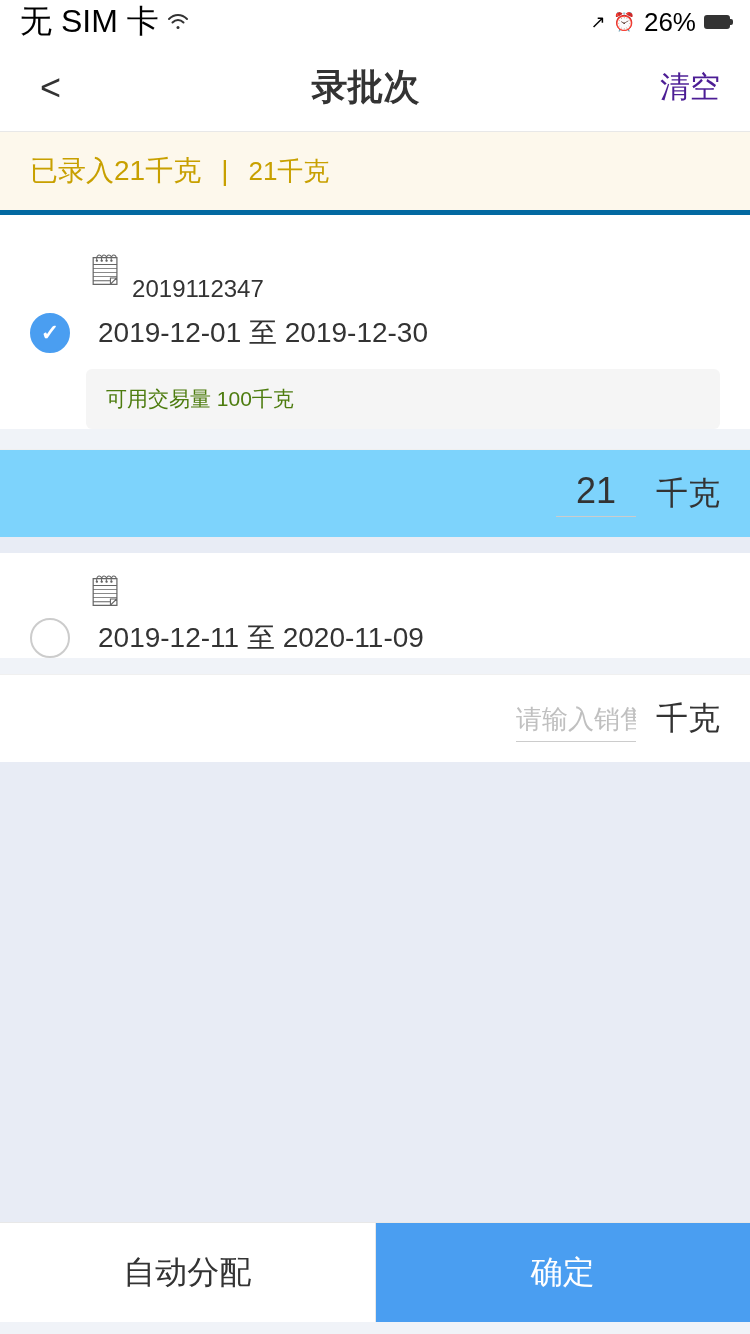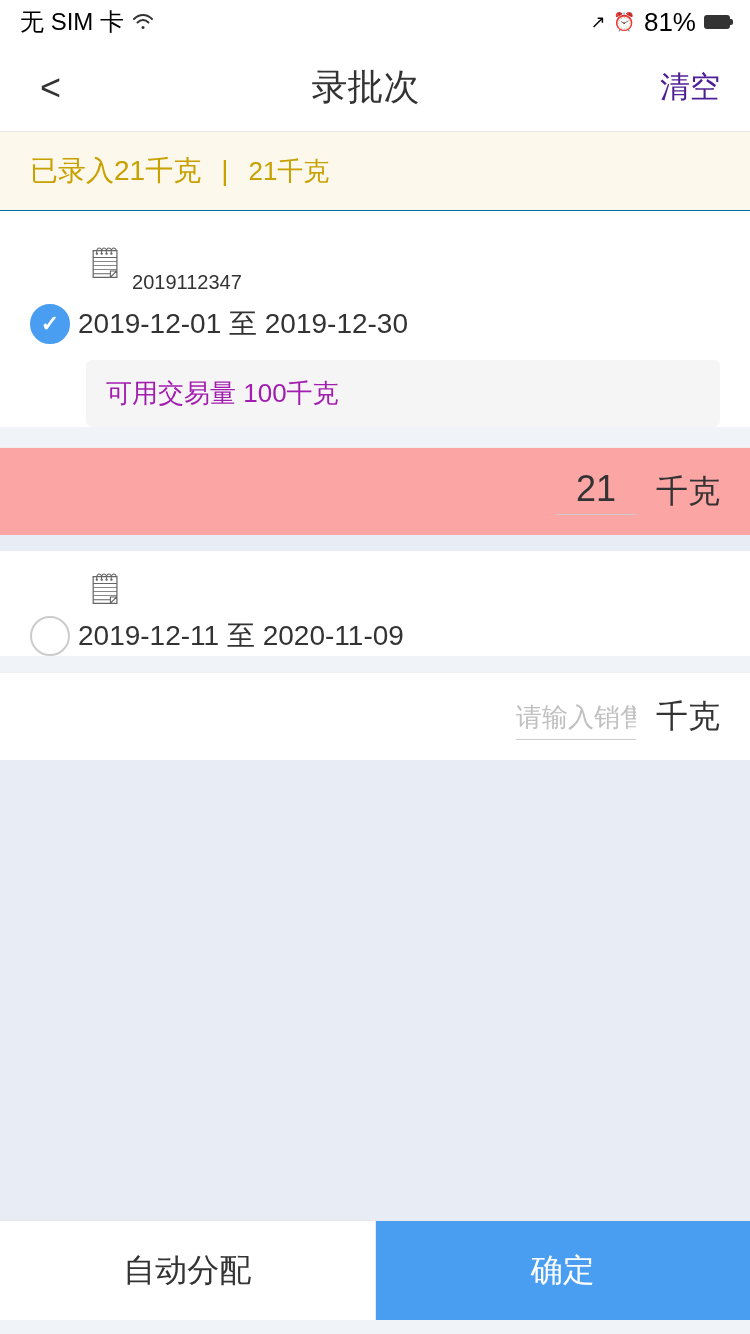--- a/index.html
+++ b/index.html
@@ -20,21 +20,21 @@
       align-items: center;
       height: 44px;
       background: #fff;
       padding: 0 20px;
       font-size: 28px;
     }
     .status-left {
       display: flex;
       align-items: center;
       gap: 8px;
-      font-size: 24px;
+      font-size: 32px;
       font-weight: 500;
     }
     .status-center {
       font-size: 32px;
       font-weight: 600;
       letter-spacing: 1px;
     }
     .status-right {
       display: flex;
       align-items: center;
@@ -72,37 +72,37 @@
       border-bottom: 1px solid #e8e8e8;
     }
     .nav-back {
       font-size: 36px;
       color: #333;
       cursor: pointer;
       padding: 10px;
     }
     .nav-title {
       font-size: 36px;
-      font-weight: 400;
+      font-weight: 700;
       color: #333;
     }
     .nav-clear {
       font-size: 30px;
       color: #4c1d95;
       cursor: pointer;
     }
 
     
     .info-banner {
       background: #fdf8ec;
       padding: 20px 30px;
       display: flex;
       align-items: center;
       gap: 20px;
-      border-bottom: 1px solid #0369a1;
+      border-bottom: 5px solid #0369a1;
     }
     .info-tag {
       color: #c8a000;
       font-size: 28px;
       font-weight: 500;
     }
     .info-divider {
       color: #c8a000;
       font-size: 28px;
     }
@@ -122,29 +122,29 @@
       align-items: center;
       gap: 8px;
       margin-bottom: 10px;
       padding-left: 56px;
     }
     .batch-icon {
       font-size: 30px;
       color: #666;
     }
     .batch-id {
-      font-size: 20px;
+      font-size: 24px;
       color: #333;
       font-weight: 500;
       margin-top: 40px;
     }
     .batch-date-row {
       display: flex;
       align-items: center;
-      gap: 8px;
+      gap: 28px;
       margin-bottom: 16px;
     }
     .batch-radio {
       width: 40px;
       height: 40px;
       border-radius: 50%;
       border: 2px solid #ccc;
       display: flex;
       align-items: center;
       justify-content: center;
@@ -166,27 +166,27 @@
       color: #333;
     }
     .batch-availability {
       background: #f5f5f5;
       border-radius: 6px;
       padding: 16px 20px;
       margin: 0 0 20px 0;
       margin-left: 56px;
     }
     .batch-availability span {
-      font-size: 26px;
-      color: #a21caf;
+      font-size: 21px;
+      color: #4d7c0f;
     }
 
     
     .quantity-row {
-      background: #fca5a5;
+      background: #7dd3fc;
       display: flex;
       justify-content: flex-end;
       align-items: center;
       padding: 20px 30px;
       gap: 20px;
       border-top: 1px solid #f0f0f0;
     }
     .quantity-value {
       font-size: 36px;
       color: #333;
@@ -287,21 +287,21 @@
       <svg width="22" height="16" viewBox="0 0 22 16" fill="none">
         <path d="M11 13a1.5 1.5 0 1 1 0 3 1.5 1.5 0 0 1 0-3z" fill="#333"></path>
         <path d="M5.5 9.5C7 8 9 7 11 7s4 1 5.5 2.5" stroke="#333" stroke-width="2" fill="none" stroke-linecap="round"></path>
         <path d="M2 6C4.5 3.5 7.5 2 11 2s6.5 1.5 9 4" stroke="#333" stroke-width="2" fill="none" stroke-linecap="round"></path>
       </svg>
     </span>
   </div>
   <div class="status-right">
     <span style="font-size:18px;">↗</span>
     <span style="font-size:18px;">⏰</span>
-    <span style="font-size:26px;">81%</span>
+    <span style="font-size:26px;">26%</span>
     <div class="battery-icon"></div>
   </div>
 </div>
 
 <div class="nav-bar">
   <div class="nav-back">&lt;</div>
   <div class="nav-title">录批次</div>
   <div class="nav-clear">清空</div>
 </div>
 

